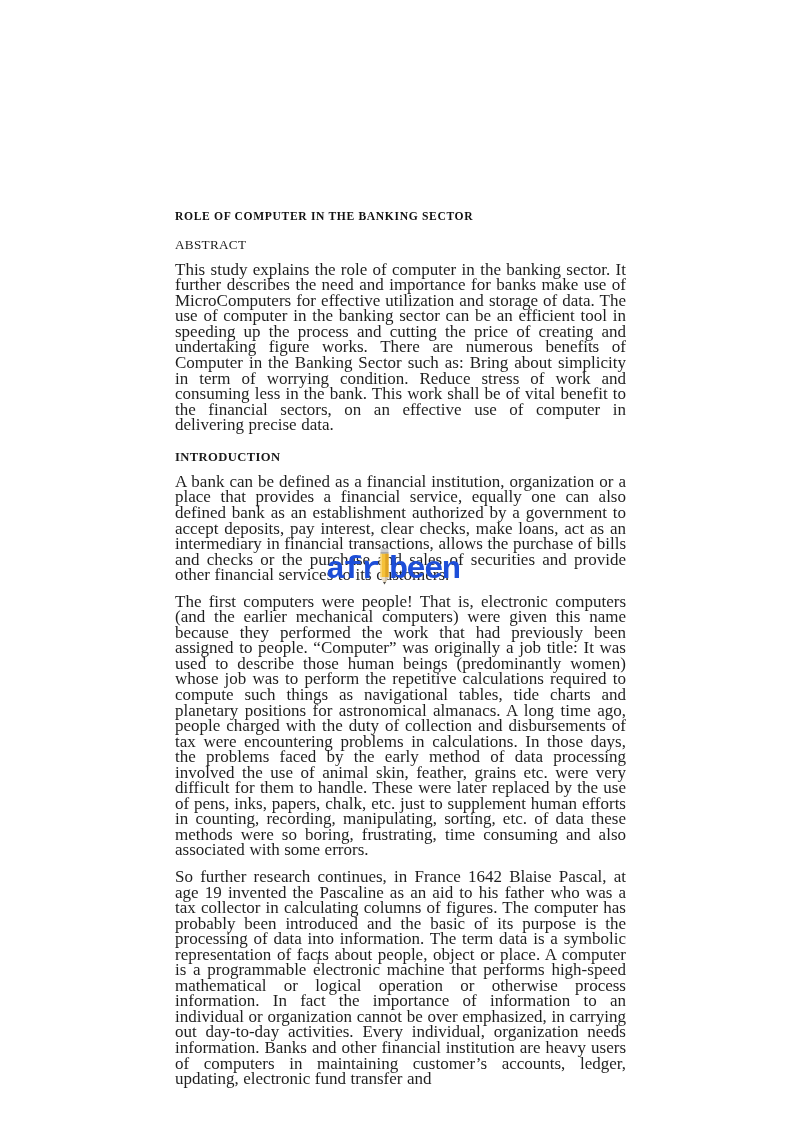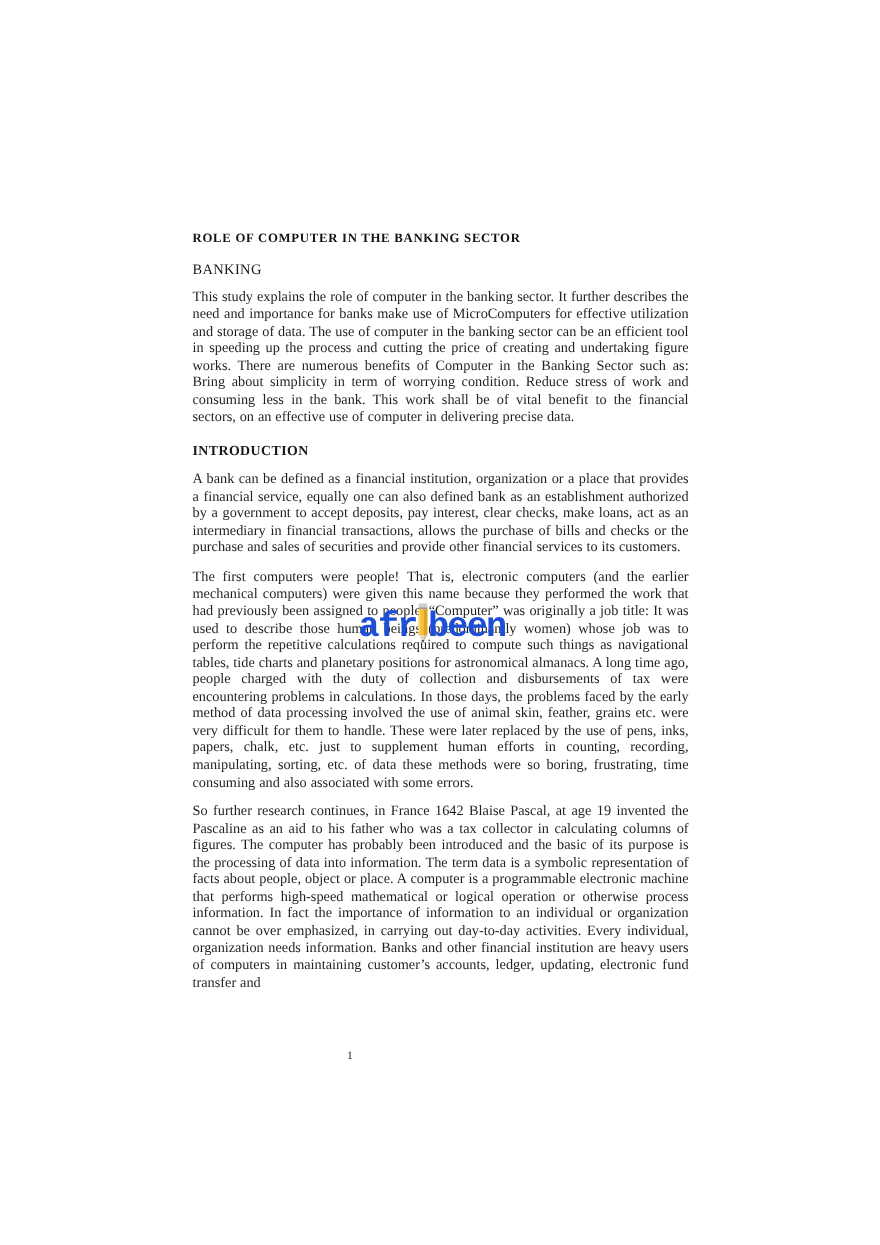--- a/index.html
+++ b/index.html
@@ -37,21 +37,21 @@
     margin: 0 0 9px 0;
     line-height: 1.2;
     color: #1a1a1a;
   }
   .section-heading.bold {
     font-weight: bold;
     font-size: 12.6px;
     letter-spacing: 0.4px;
   }
   .para {
-    font-size: 13px;
+    font-size: 17px;
     line-height: 15.55px;
     text-align: justify;
     text-justify: inter-word;
     margin: 0 0 11px 0;
     color: #1f1f1f;
     word-spacing: 0.3px;
   }
   .para.tight {
     margin-bottom: 26px;
   }
@@ -99,21 +99,21 @@
 </style>
 </head>
 <body>
 
 <div class="page">
 
   <div class="content">
 
     <h1 class="doc-title">ROLE OF COMPUTER IN THE BANKING SECTOR</h1>
 
-    <h2 class="section-heading">BANKING</h2>
+    <h2 class="section-heading">ABSTRACT</h2>
 
     <p class="para">This study explains the role of computer in the banking sector. It further describes the need and importance for banks make use of MicroComputers for effective utilization and storage of data. The use of computer in the banking sector can be an efficient tool in speeding up the process and cutting the price of creating and undertaking figure works. There are numerous benefits of Computer in the Banking Sector such as: Bring about simplicity in term of worrying condition. Reduce stress of work and consuming less in the bank. This work shall be of vital benefit to the financial sectors, on an effective use of computer in delivering precise data.</p>
 
     <div class="gap-before-intro"></div>
 
     <h2 class="section-heading bold">INTRODUCTION</h2>
 
     <p class="para">A bank can be defined as a financial institution, organization or a place that provides a financial service, equally one can also defined bank as an establishment authorized by a government to accept deposits, pay interest, clear checks, make loans, act as an intermediary in financial transactions, allows the purchase of bills and checks or the purchase and sales of securities and provide other financial services to its customers.</p>
 
     <p class="para">The first computers were people! That is, electronic computers (and the earlier mechanical computers) were given this name because they performed the work that had previously been assigned to people. “Computer” was originally a job title: It was used to describe those human beings (predominantly women) whose job was to perform the repetitive calculations required to compute such things as navigational tables, tide charts and planetary positions for astronomical almanacs. A long time ago, people charged with the duty of collection and disbursements of tax were encountering problems in calculations. In those days, the problems faced by the early method of data processing involved the use of animal skin, feather, grains etc. were very difficult for them to handle. These were later replaced by the use of pens, inks, papers, chalk, etc. just to supplement human efforts in counting, recording, manipulating, sorting, etc. of data these methods were so boring, frustrating, time consuming and also associated with some errors.</p>

